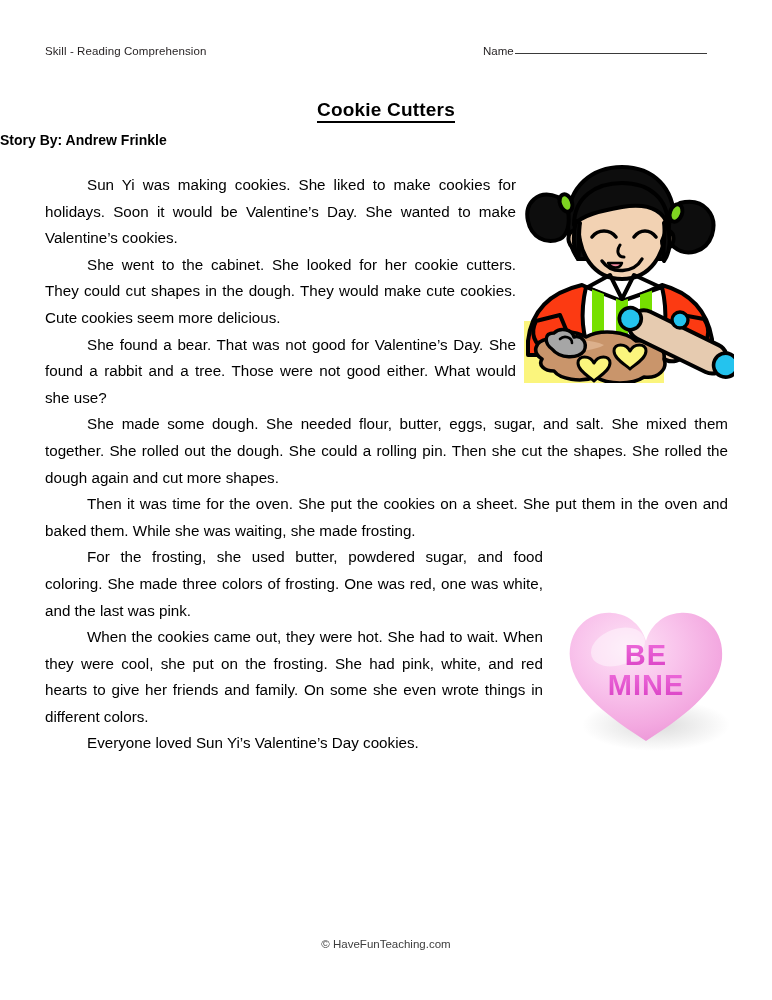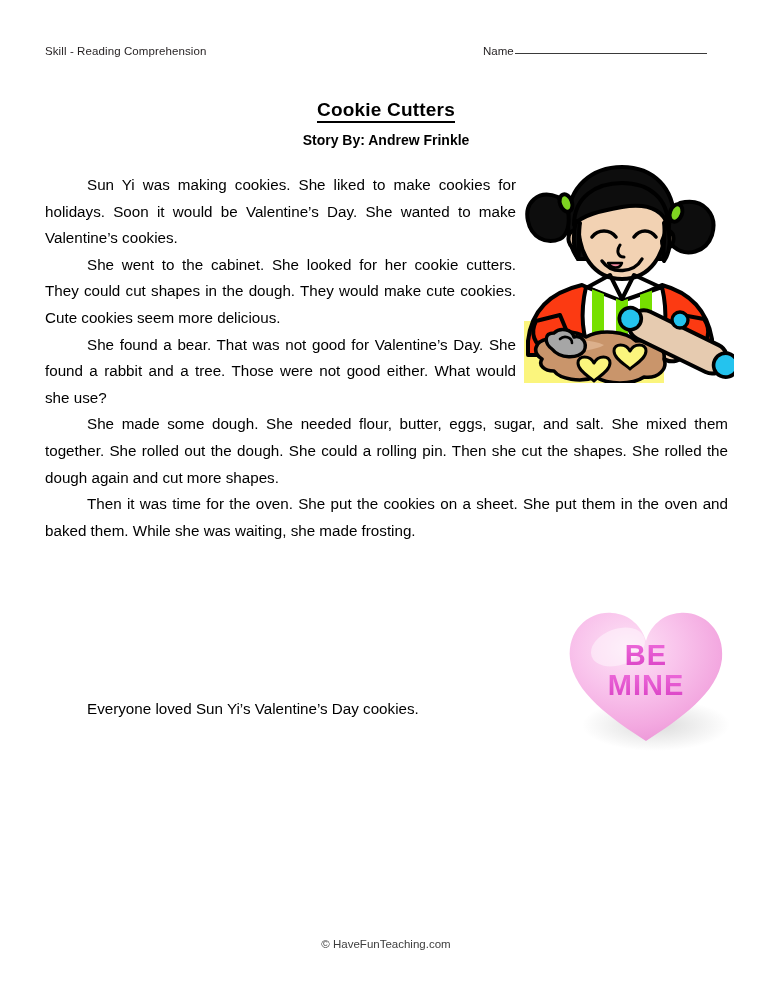--- a/index.html
+++ b/index.html
@@ -66,21 +66,21 @@
   }
   .title span {
     border-bottom: 2.2px solid #000;
     padding-bottom: 1px;
   }
   .byline {
     position: absolute;
     top: 132px;
     left: 0;
     width: 772px;
-    text-align: center;
+    text-align: left;
     font-size: 14px;
     font-weight: bold;
     color: #000;
   }
 
   
   .story {
     position: absolute;
     left: 45px;
     top: 172px;
@@ -155,20 +155,22 @@
 
   <div class="story">
     <div class="shim-top"></div>
     <p>Sun Yi was making cookies. She liked to make cookies for holidays. Soon it would be Valentine’s Day. She wanted to make Valentine’s cookies.</p>
     <p>She went to the cabinet. She looked for her cookie cutters. They could cut shapes in the dough. They would make cute cookies. Cute cookies seem more delicious.</p>
     <p>She found a bear. That was not good for Valentine’s Day. She found a rabbit and a tree. Those were not good either. What would she use?</p>
     <div class="shim-spacer"></div>
     <p>She made some dough. She needed flour, butter, eggs, sugar, and salt. She mixed them together. She rolled out the dough. She could a rolling pin. Then she cut the shapes. She rolled the dough again and cut more shapes.</p>
     <p>Then it was time for the oven. She put the cookies on a sheet. She put them in the oven and baked them. While she was waiting, she made frosting.</p>
     <div class="shim-heart"></div>
+    <p>For the frosting, she used butter, powdered sugar, and food coloring. She made three colors of frosting. One was red, one was white, and the last was pink.</p>
+    <p>When the cookies came out, they were hot. She had to wait. When they were cool, she put on the frosting. She had pink, white, and red hearts to give her friends and family. On some she even wrote things in different colors.</p>
     <div class="shim-spacer"></div>
     <p>Everyone loved Sun Yi’s Valentine’s Day cookies.</p>
   </div>
 
   <div class="girl-art">
     <svg viewBox="0 0 218 220" width="218" height="220" xmlns="http://www.w3.org/2000/svg">
       <g stroke="#000" stroke-width="4" stroke-linejoin="round" stroke-linecap="round">
 
         <rect x="8" y="158" width="140" height="62" fill="#fbf57d" stroke="none"></rect>
 

